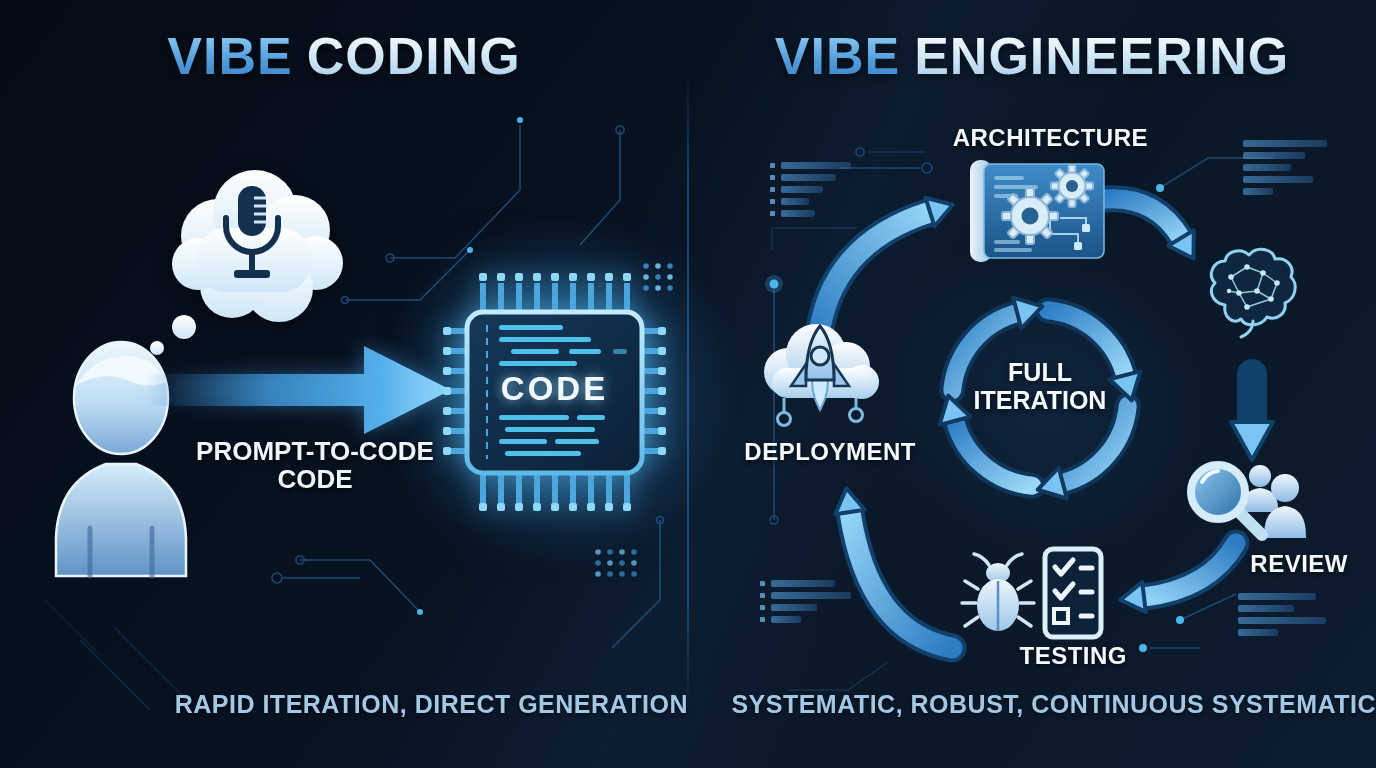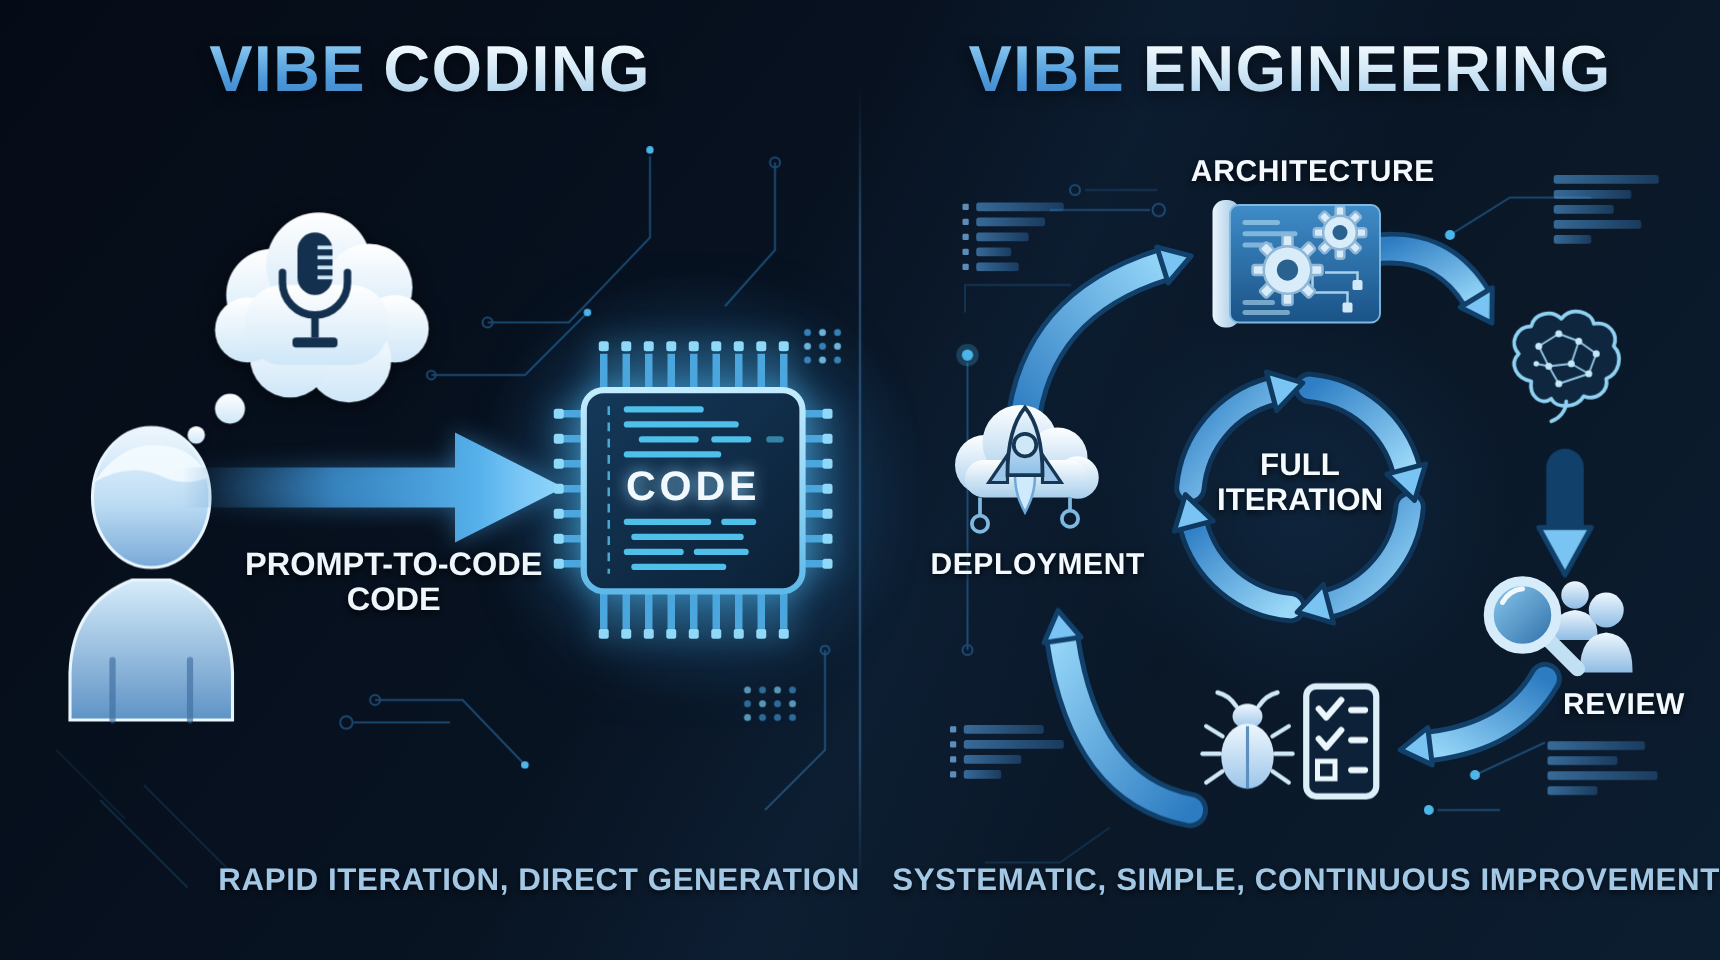--- a/index.html
+++ b/index.html
@@ -624,20 +624,21 @@
     <g transform="translate(90,4)">
       <rect x="0" y="0" width="56" height="88" rx="8" fill="rgba(16,42,70,.55)" stroke="#dceff9" stroke-width="5"></rect>
       <path d="M10,18 L16,25 L28,11" stroke="#ecf6fd" stroke-width="5" fill="none" stroke-linecap="round" stroke-linejoin="round"></path>
       <line x1="36" y1="19" x2="47" y2="19" stroke="#ecf6fd" stroke-width="5" stroke-linecap="round"></line>
       <path d="M10,42 L16,49 L28,35" stroke="#ecf6fd" stroke-width="5" fill="none" stroke-linecap="round" stroke-linejoin="round"></path>
       <line x1="36" y1="43" x2="47" y2="43" stroke="#ecf6fd" stroke-width="5" stroke-linecap="round"></line>
       <rect x="9" y="60" width="14" height="14" fill="none" stroke="#ecf6fd" stroke-width="4"></rect>
       <line x1="36" y1="67" x2="47" y2="67" stroke="#ecf6fd" stroke-width="5" stroke-linecap="round"></line>
     </g>
   </svg>
+  <div class="abs stage-label" style="left:947px;top:642px;width:180px">TESTING</div>
 
   <svg class="abs" style="left:750px;top:310px" width="140" height="132" viewBox="0 0 140 132">
     <defs>
       <linearGradient id="cloudG2" x1="0" y1="0" x2="0" y2="1">
           <stop offset="0" stop-color="#fdfeff"></stop>
           <stop offset="1" stop-color="#a9cfec"></stop>
         </linearGradient>
       <linearGradient id="rockG" x1="0" y1="0" x2="0" y2="1">
           <stop offset="0" stop-color="#f3fafe"></stop>
           <stop offset="1" stop-color="#8fc0e8"></stop>
@@ -659,15 +660,15 @@
     <g transform="translate(70,16)">
       <path d="M-14,38 L-29,60 L-14,60 Z" fill="#9cc6ea" stroke="#173653" stroke-width="2.5"></path>
       <path d="M14,38 L29,60 L14,60 Z" fill="#9cc6ea" stroke="#173653" stroke-width="2.5"></path>
       <path d="M-8,54 C-8,68 -4,76 0,84 C4,76 8,68 8,54 Z" fill="#cfeafc" stroke="#6fa8d8" stroke-width="2"></path>
       <path d="M0,0 C-10,12 -14,30 -14,54 L14,54 C14,30 10,12 0,0 Z" fill="url(#rockG)" stroke="#173653" stroke-width="3"></path>
       <circle cx="0" cy="30" r="9" fill="#cfe8f8" stroke="#173653" stroke-width="3"></circle>
     </g>
   </svg>
   <div class="abs stage-label" style="left:726px;top:438px;width:190px">DEPLOYMENT</div>
 
-  <div class="abs footer" style="left:688px">SYSTEMATIC, SIMPLE, CONTINUOUS IMPROVEMENT</div>
+  <div class="abs footer" style="left:688px">SYSTEMATIC, ROBUST, CONTINUOUS SYSTEMATIC</div>
 
 </div>
 
 </body></html>

